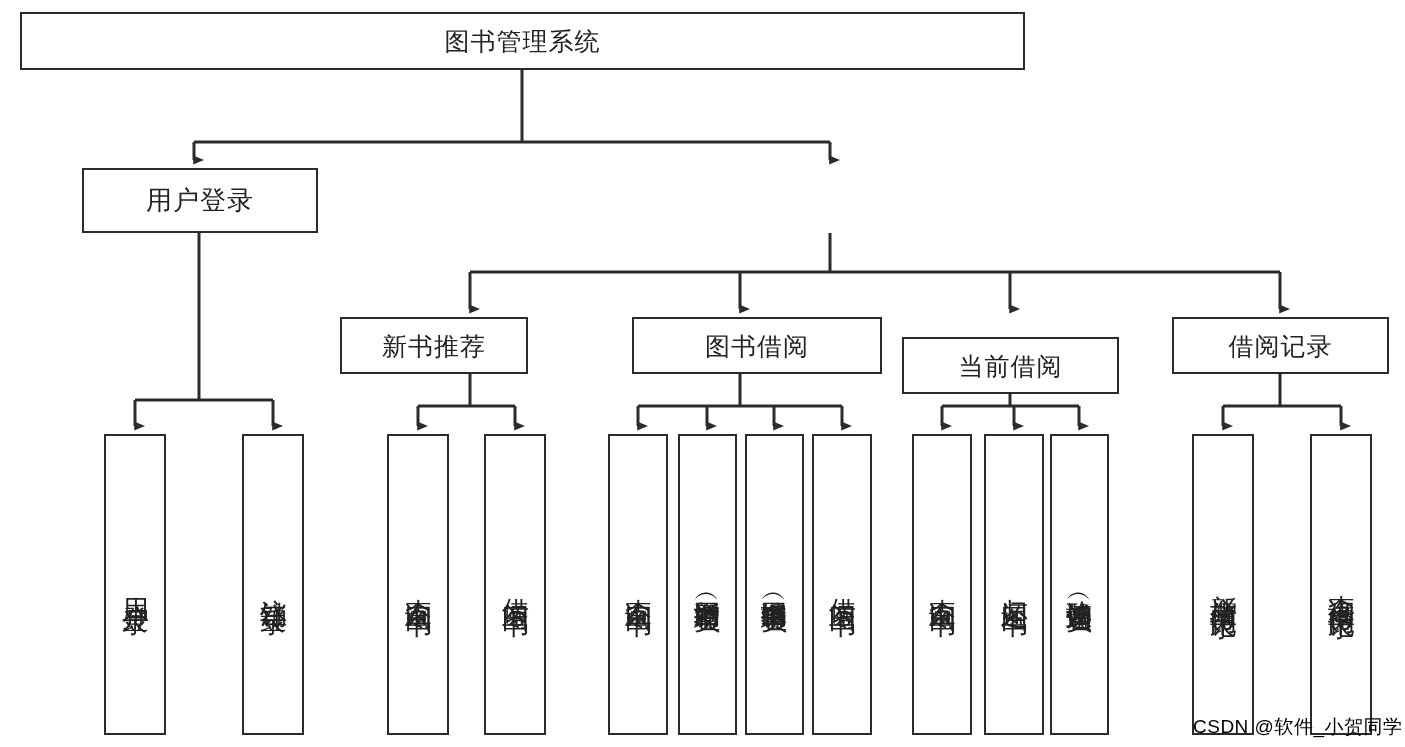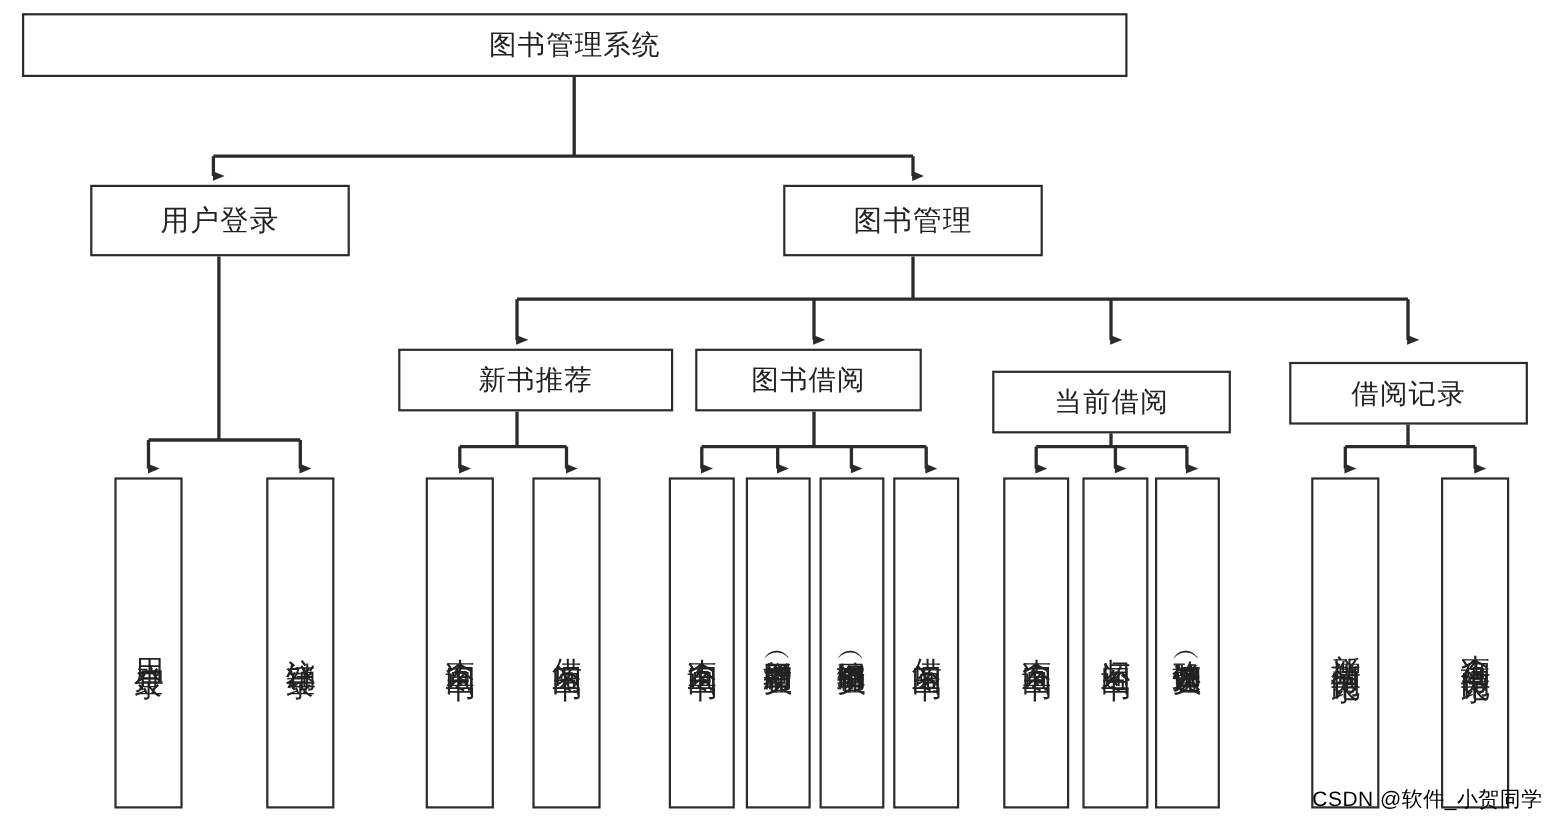--- a/index.html
+++ b/index.html
@@ -128,34 +128,31 @@
     </g>
   </svg>
 
   <div class="node h-node" id="n-root" style="left: 20px; top: 12px; width: 1005px; height: 58px;">
     <span class="label">图书管理系统</span>
   </div>
 
   <div class="node h-node lvl1" id="n-l1-0" style="left: 82px; top: 168px; width: 236px; height: 65px;">
     <span class="label">用户登录</span>
   </div>
-  <div class="node h-node lvl1" id="n-l1-1" style="left: 712px; top: 168px; width: 236px; height: 65px;">
-    <span class="label">图书管理</span>
-  </div>
 
-  <div class="node h-node" id="n-l2-0" style="left: 362px; top: 317px; width: 250px; height: 57px;">
+  <div class="node h-node" id="n-l2-0" style="left: 340px; top: 317px; width: 188px; height: 57px;">
     <span class="label">新书推荐</span>
   </div>
-  <div class="node h-node" id="n-l2-1" style="left: 632px; top: 317px; width: 206px; height: 57px; justify-content: center;">
+  <div class="node h-node" id="n-l2-1" style="left: 632px; top: 317px; width: 250px; height: 57px; justify-content: center;">
     <span class="label">图书借阅</span>
   </div>
   <div class="node h-node" id="n-l2-2" style="left: 902px; top: 317px; width: 217px; height: 57px; margin-top: 20px;">
     <span class="label">当前借阅</span>
   </div>
-  <div class="node h-node" id="n-l2-3" style="left: 1172px; top: 317px; width: 217px; height: 57px; margin-top: 12px;">
+  <div class="node h-node" id="n-l2-3" style="left: 1172px; top: 317px; width: 217px; height: 57px;">
     <span class="label">借阅记录</span>
   </div>
 
   <div class="node v-node" id="n-leaf-0" style="left: 104px; top: 434px; width: 62px; height: 301px;">
     <span class="label">用户登录</span>
   </div>
   <div class="node v-node" id="n-leaf-1" style="left: 242px; top: 434px; width: 62px; height: 301px;">
     <span class="label">注销登录</span>
   </div>
   <div class="node v-node" id="n-leaf-2" style="left: 387px; top: 434px; width: 62px; height: 301px;">

